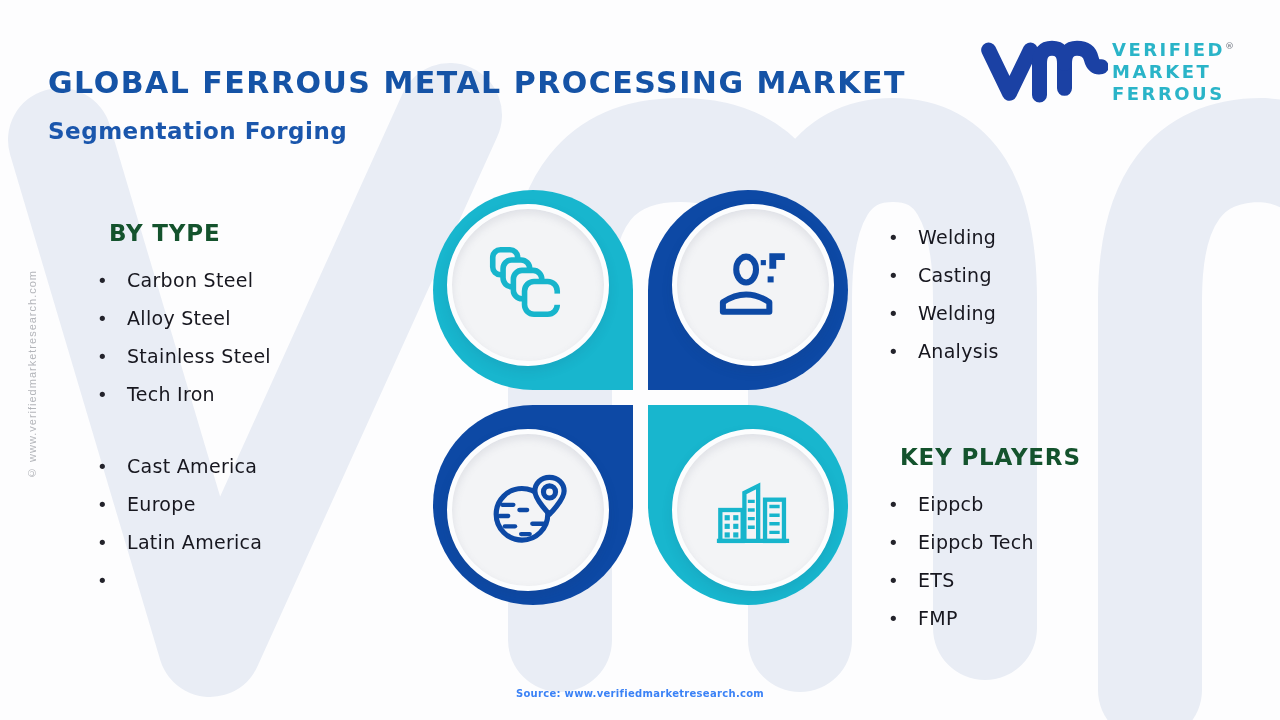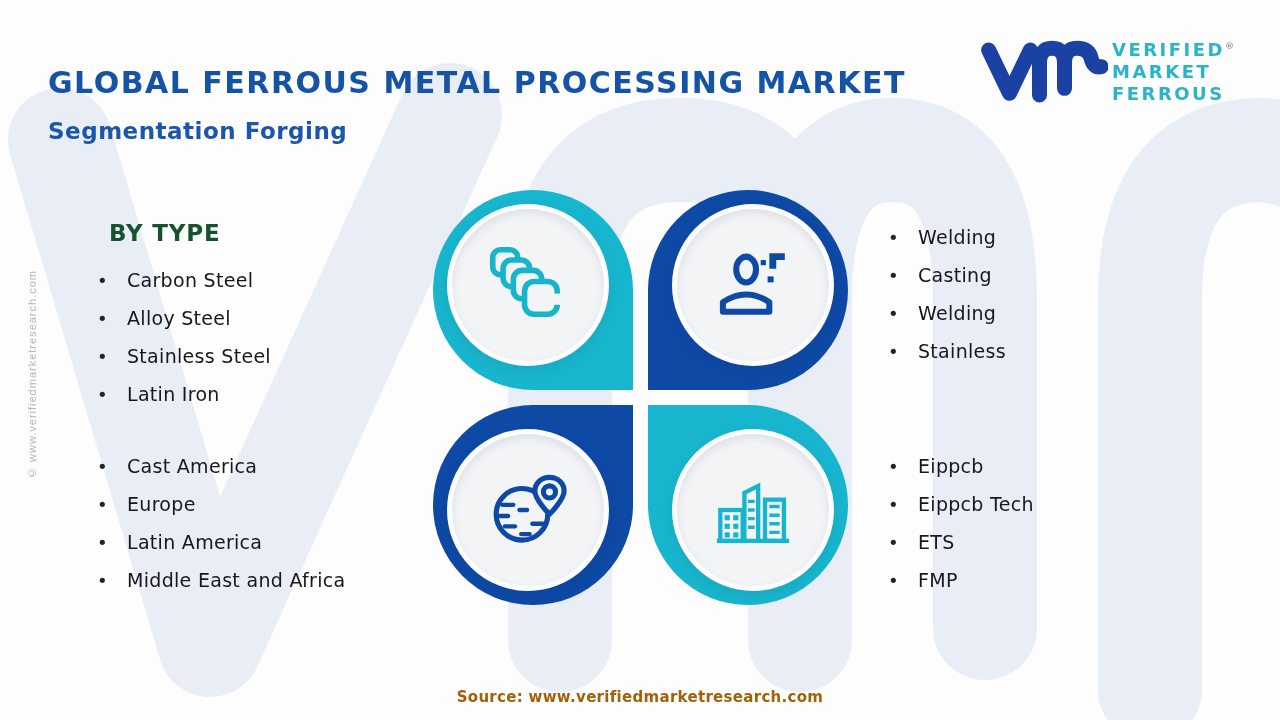--- a/index.html
+++ b/index.html
@@ -53,21 +53,21 @@
     display:flex;align-items:center;justify-content:center;
   }
   .quad.tl .quad-inner{left:14px;top:14px;}
   .quad.tr .quad-inner{right:14px;top:14px;}
   .quad.bl .quad-inner{left:14px;bottom:14px;}
   .quad.br .quad-inner{right:14px;bottom:14px;}
   .quad-inner svg{width:86px;height:86px;}
   
   .source{
     position:absolute;left:0;right:0;top:688px;z-index:3;text-align:center;
-    font-size:15px;font-weight:bold;color:#a16207;letter-spacing:0.3px;
+    font-size:10px;font-weight:bold;color:#3b82f6;letter-spacing:0.3px;
   }
   .side-copyright{
     position:absolute;left:26px;top:270px;z-index:3;
     writing-mode:vertical-rl;transform:rotate(180deg);
     font-size:11px;color:#b3b5ba;letter-spacing:1px;
     font-family:"Liberation Sans",sans-serif;
   }
 </style>
 </head>
 <body>
@@ -111,68 +111,68 @@
     <li>
         <span class="bullet">•</span>
         <span>Alloy Steel</span>
       </li>
     <li>
         <span class="bullet">•</span>
         <span>Stainless Steel</span>
       </li>
     <li>
         <span class="bullet">•</span>
-        <span>Latin Iron</span>
+        <span>Tech Iron</span>
       </li>
   </ul>
 </div>
 
 <div class="section" id="sec-by-processing-method">
   <ul>
     <li>
         <span class="bullet">•</span>
         <span>Welding</span>
       </li>
     <li>
         <span class="bullet">•</span>
         <span>Casting</span>
       </li>
     <li>
         <span class="bullet">•</span>
         <span>Welding</span>
       </li>
     <li>
         <span class="bullet">•</span>
-        <span>Stainless</span>
+        <span>Analysis</span>
       </li>
   </ul>
 </div>
 
 <div class="section" id="sec-by-geography">
   <ul>
     <li>
         <span class="bullet">•</span>
         <span>Cast America</span>
       </li>
     <li>
         <span class="bullet">•</span>
         <span>Europe</span>
       </li>
     <li>
         <span class="bullet">•</span>
         <span>Latin America</span>
       </li>
     <li>
         <span class="bullet">•</span>
-        <span>Middle East and Africa</span>
       </li>
   </ul>
 </div>
 
 <div class="section" id="sec-key-players">
+  <h2>KEY PLAYERS</h2>
   <ul>
     <li>
         <span class="bullet">•</span>
         <span>Eippcb</span>
       </li>
     <li>
         <span class="bullet">•</span>
         <span>Eippcb Tech</span>
       </li>
     <li>

